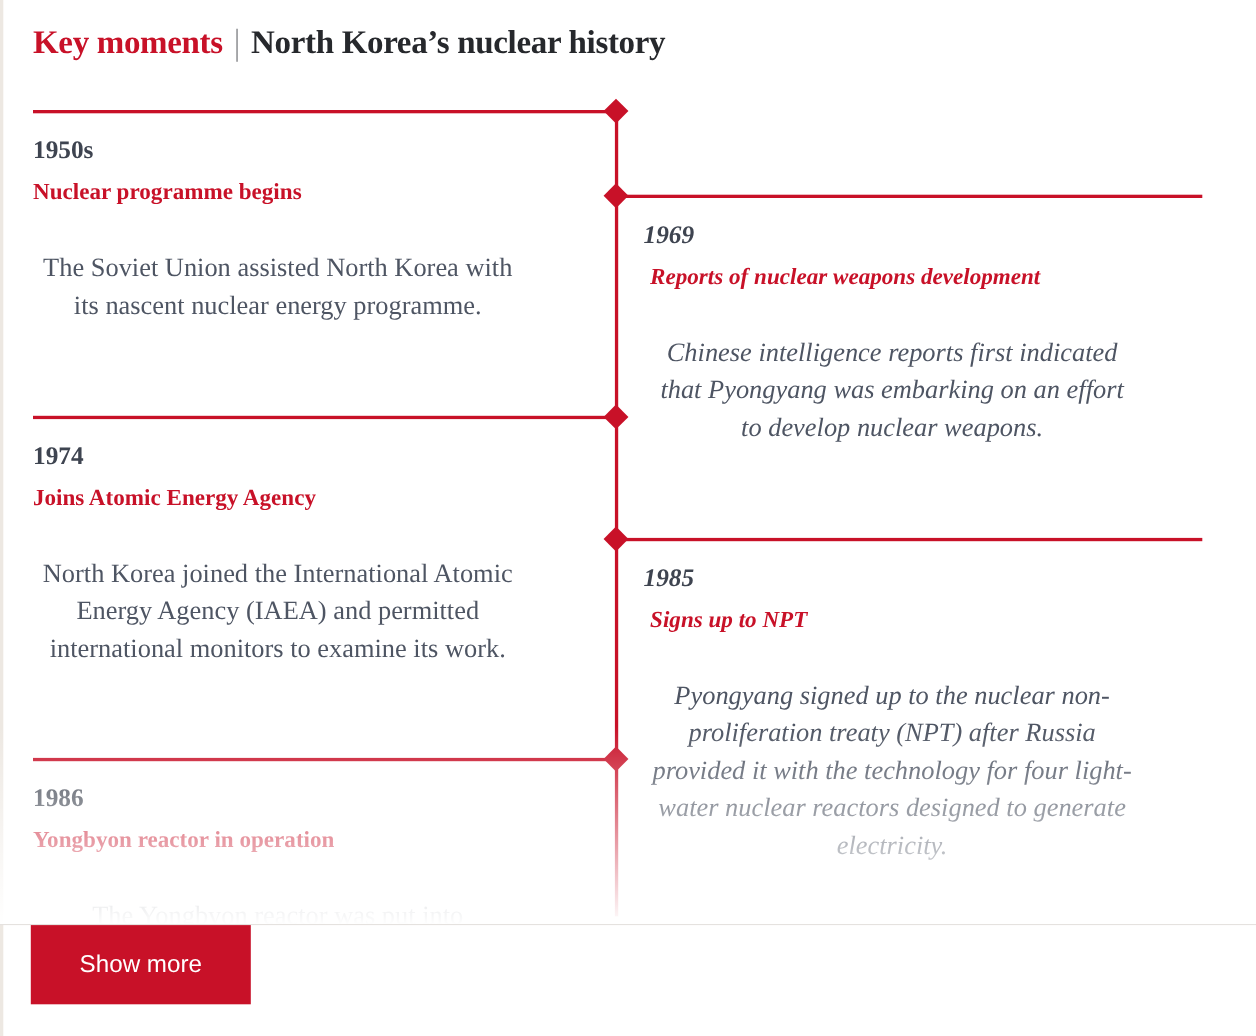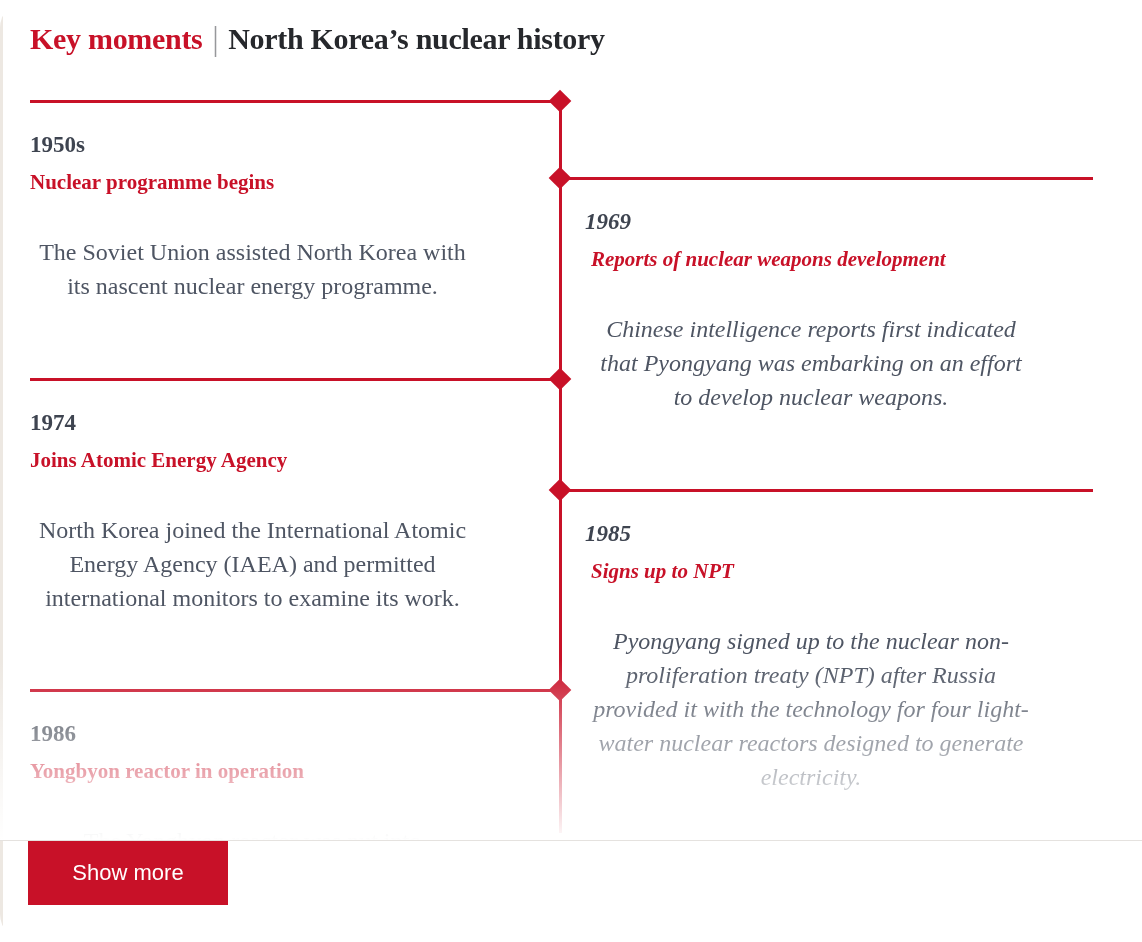--- a/index.html
+++ b/index.html
@@ -7,21 +7,20 @@
   body {
     width: 1142px; height: 942px;
     font-family: "Liberation Serif", serif;
     overflow: hidden;
   }
   .page {
     position: relative;
     width: 1142px; height: 942px;
     background: #ffffff;
     overflow: hidden;
-    border-radius: 28px;
   }
   .page-left-border {
     position: absolute; left: 0; top: 0;
     width: 3px; height: 942px;
     background: #EDE8E2;
   }
   .headline {
     position: absolute; left: 30px; top: 22px;
     font-size: 30px; font-weight: 700;
     letter-spacing: -0.3px;
@@ -49,21 +48,21 @@
     background: var(--accent, #C81128);
   }
   .diamond {
     position: absolute; top: -7px;
     width: 16px; height: 16px;
     background: var(--accent, #C81128);
     transform: rotate(45deg);
   }
   .entry.left  .diamond { right: -8px; }
   .entry.right .diamond { left: -8px; }
-  .etext { padding-top: 29px; }
+  .etext { padding-top: 21px; }
   .entry.right .etext { margin-left: 25px; }
   .year {
     font-size: 23px; font-weight: 700;
     line-height: 32px; margin-bottom: 4px;
     color: var(--year, #3E4450);
   }
   .etitle {
     font-size: 21px; font-weight: 700;
     line-height: 34px; margin-bottom: 36px;
     color: var(--accent, #C81128);
@@ -82,21 +81,21 @@
     background: linear-gradient(to bottom, rgba(255,255,255,0) 0%, rgba(255,255,255,1) 100%);
     pointer-events: none;
   }
   .bottom-divider {
     position: absolute; left: 0; top: 840px;
     width: 1142px; height: 1px;
     background: #E5E2DF;
   }
   .show-more {
     position: absolute; left: 28px; top: 841px;
-    width: 200px; height: 64px;
+    width: 200px; height: 72px;
     background: var(--accent, #C81128);
     color: #ffffff;
     border: none;
     font-family: "Liberation Sans", sans-serif;
     font-size: 22px;
     cursor: pointer;
   }
 </style>
 </head>
 <body>

